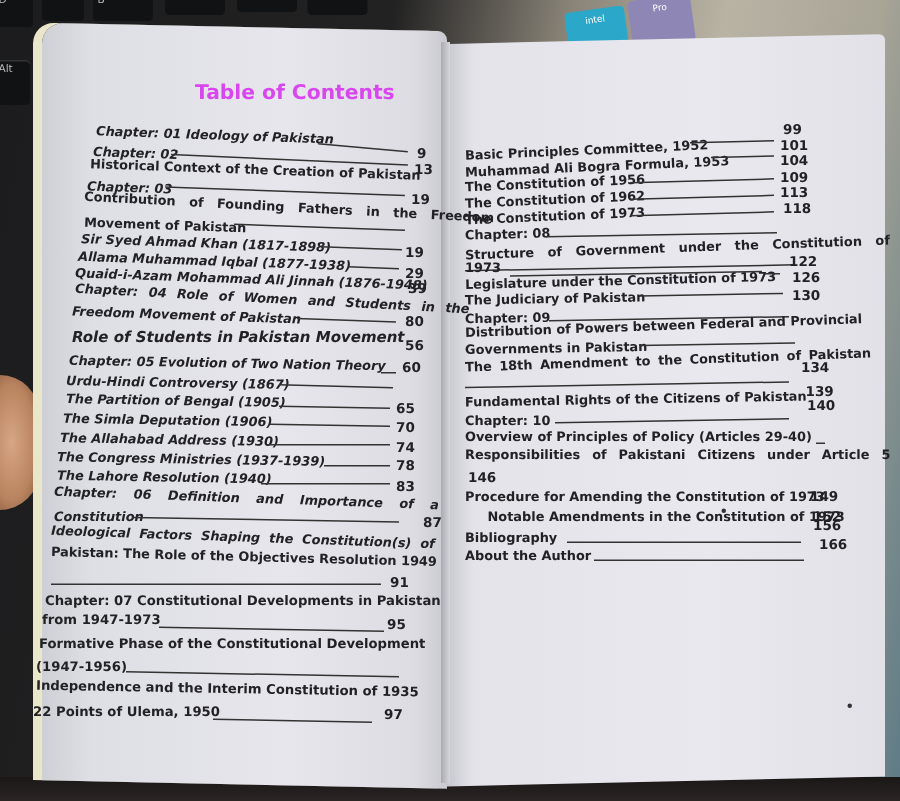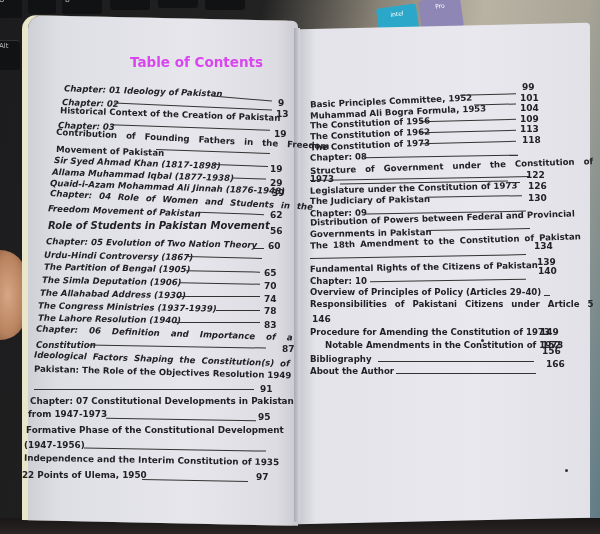--- a/index.html
+++ b/index.html
@@ -123,21 +123,21 @@
   <div class="entry it" style="left:52px;top:170px;transform:rotate(2deg);">Allama Muhammad Iqbal (1877-1938)</div>
   <div class="hline" style="left:232px;top:178px;width:34px;transform:rotate(2deg);"></div>
   <div class="pg" style="left:270px;top:178px;">29</div>
 
   <div class="entry it" style="left:50px;top:182px;transform:rotate(2deg);">Quaid-i-Azam Mohammad Ali Jinnah (1876-1948)</div>
   <div class="pg" style="left:272px;top:188px;">39</div>
 
   <div class="entry it" style="left:50px;top:195px;transform:rotate(3deg);word-spacing:4px;">Chapter: 04 Role of Women and Students in the</div>
   <div class="entry it" style="left:48px;top:206px;transform:rotate(2deg);">Freedom Movement of Pakistan</div>
   <div class="hline" style="left:198px;top:213px;width:66px;transform:rotate(2deg);"></div>
-  <div class="pg" style="left:270px;top:210px;">62</div>
+  <div class="pg" style="left:270px;top:210px;">80</div>
 
   <div class="entry it" style="left:48px;top:220px;font-size:10px;">Role of Students in Pakistan Movement</div>
   <div class="pg" style="left:270px;top:226px;">56</div>
 
   <div class="entry it" style="left:46px;top:238px;transform:rotate(1deg);">Chapter: 05 Evolution of Two Nation Theory</div>
   <div class="hline" style="left:254px;top:248px;width:10px;"></div>
   <div class="pg" style="left:268px;top:241px;">60</div>
 
   <div class="entry it" style="left:44px;top:251px;transform:rotate(1deg);">Urdu-Hindi Controversy (1867)</div>
   <div class="hline" style="left:186px;top:257px;width:76px;transform:rotate(1.5deg);"></div>

